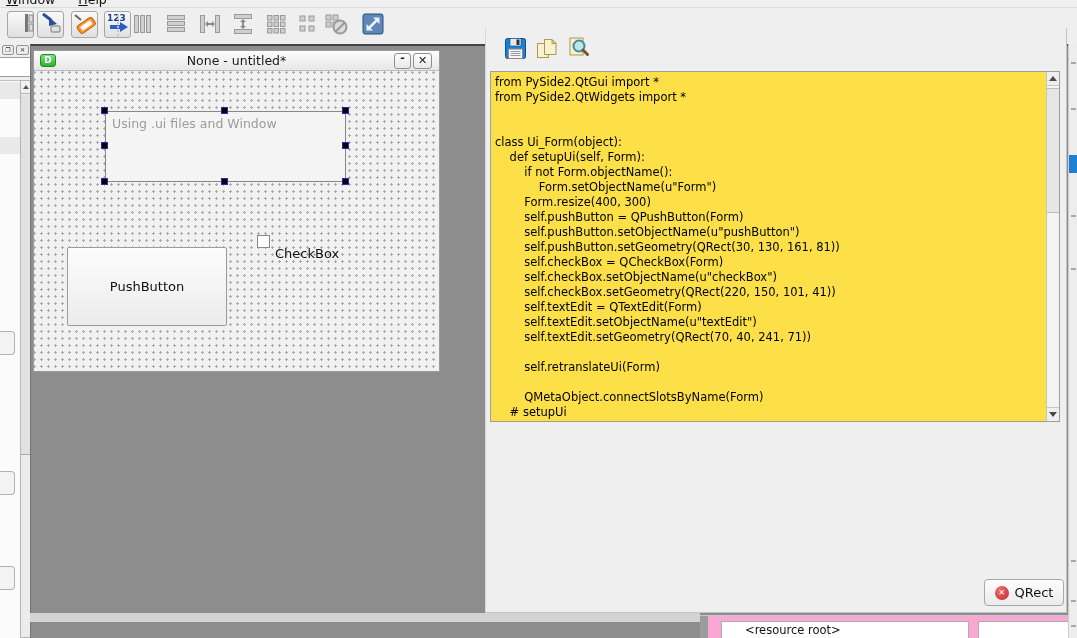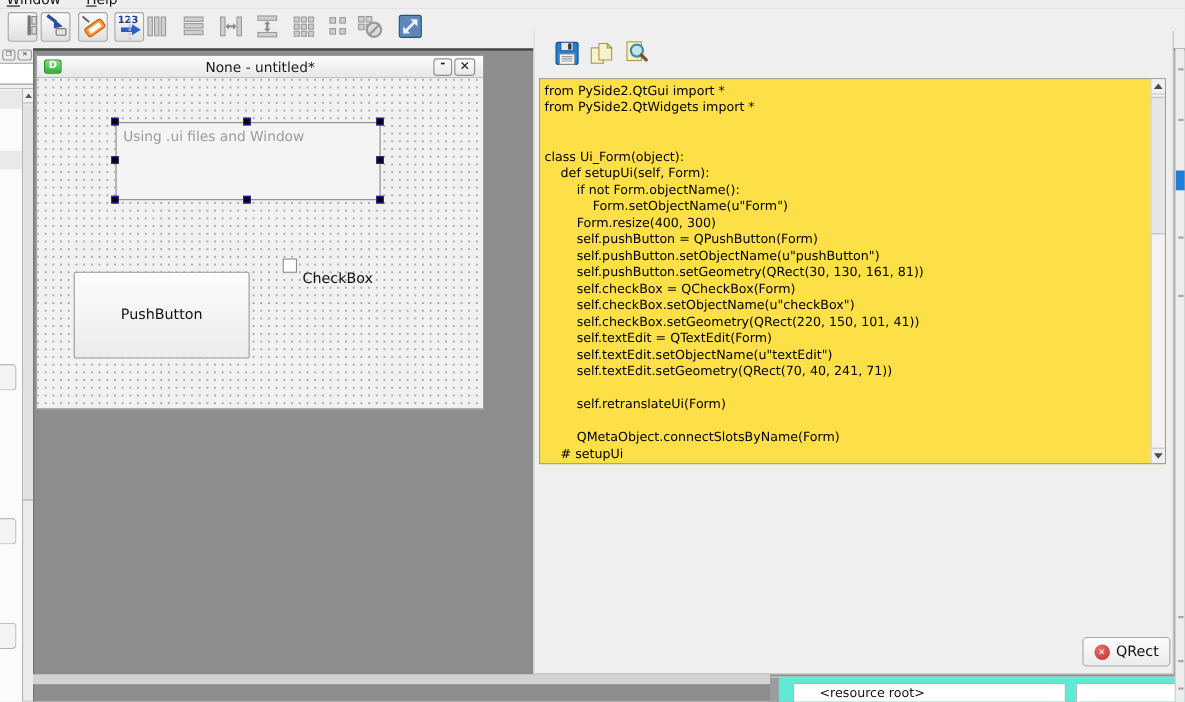--- a/index.html
+++ b/index.html
@@ -92,21 +92,21 @@
   .sb-down::after { content:""; border-left:4px solid transparent; border-right:4px solid transparent; border-top:5px solid #4a4a4a; }
   .sb-thumb { position:absolute; left:0; top:16px; width:12px; height:125px; background:#e6e6e6;
               border-top:1px solid #bdbdbd; border-bottom:1px solid #bdbdbd; }
   .close-btn { position:absolute; left:498px; top:551px; width:80px; height:27px; border:1px solid #a8a8a8;
                border-radius:4px; background:linear-gradient(#fdfdfd,#ebebeb);
                display:flex; align-items:center; justify-content:center; gap:6px; font-size:13px; color:#111; }
   .close-ico { width:14px; height:14px; border-radius:50%; background:radial-gradient(circle at 35% 30%,#ef6a6a,#c22e2e);
                color:#fff; font-size:8px; font-weight:bold; text-align:center; line-height:14px; }
 
   
-  .resource-panel { position:absolute; left:700px; top:615px; width:377px; height:23px; background:#5eead4;
+  .resource-panel { position:absolute; left:700px; top:615px; width:377px; height:23px; background:#f9a8d4;
                     border-top:1px solid #c8c8c8; overflow:hidden; }
   .rp-handle { position:absolute; left:0; top:0; width:8px; height:23px; background:#9c9c9c; }
   .rp-box { position:absolute; top:5px; height:20px; background:#fff; border:1px solid #aeaeae; font-size:11.5px;
             line-height:16px; color:#111; }
   .rp-box1 { left:21px; width:248px; padding-left:23px; }
   .rp-box2 { left:278px; width:99px; }
 
   
   .right-strip { position:absolute; left:1068px; top:44px; width:9px; height:594px; background:#ededed;
                  border-left:1px solid #cccccc; }

